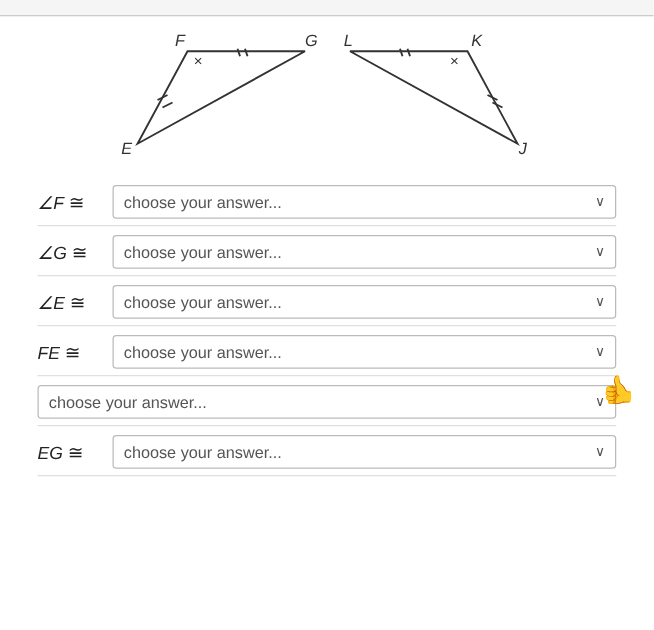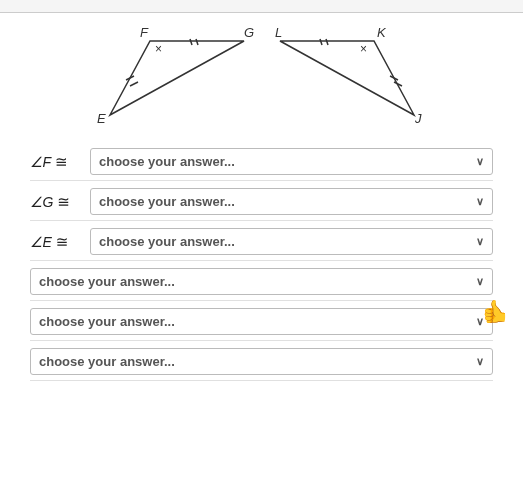--- a/index.html
+++ b/index.html
@@ -52,21 +52,20 @@
       align-items: center;
       justify-content: space-between;
       border: 1px solid #bbb;
       border-radius: 3px;
       padding: 5px 8px;
       background: #fff;
       cursor: pointer;
       font-size: 13px;
       color: #555;
       min-width: 200px;
-      font-weight: bold;
     }
     .answer-select span.chevron {
       font-size: 11px;
       color: #555;
       margin-left: 8px;
     }
     .congruent {
       font-size: 15px;
       margin-right: 6px;
       font-style: normal;
@@ -139,32 +138,34 @@
         </div>
       </div>
       <div class="question-row">
         <div class="question-label"><em>∠E</em>&nbsp;<span class="congruent">≅</span></div>
         <div class="answer-select">
           <span>choose your answer...</span>
           <span class="chevron">∨</span>
         </div>
       </div>
       <div class="question-row">
+        <div class="question-label"><em>FE</em>&nbsp;<span class="congruent">≅</span></div>
         <div class="answer-select">
           <span>choose your answer...</span>
           <span class="chevron">∨</span>
         </div>
       </div>
       <div class="question-row">
         <div class="answer-select">
           <span>choose your answer...</span>
           <span class="chevron">∨</span>
         </div>
       </div>
       <div class="question-row">
+        <div class="question-label"><em>EG</em>&nbsp;<span class="congruent">≅</span></div>
         <div class="answer-select">
           <span>choose your answer...</span>
           <span class="chevron">∨</span>
         </div>
       </div>
     </div>
 
   <span class="thumb-icon">👍</span>
 </div>
 

